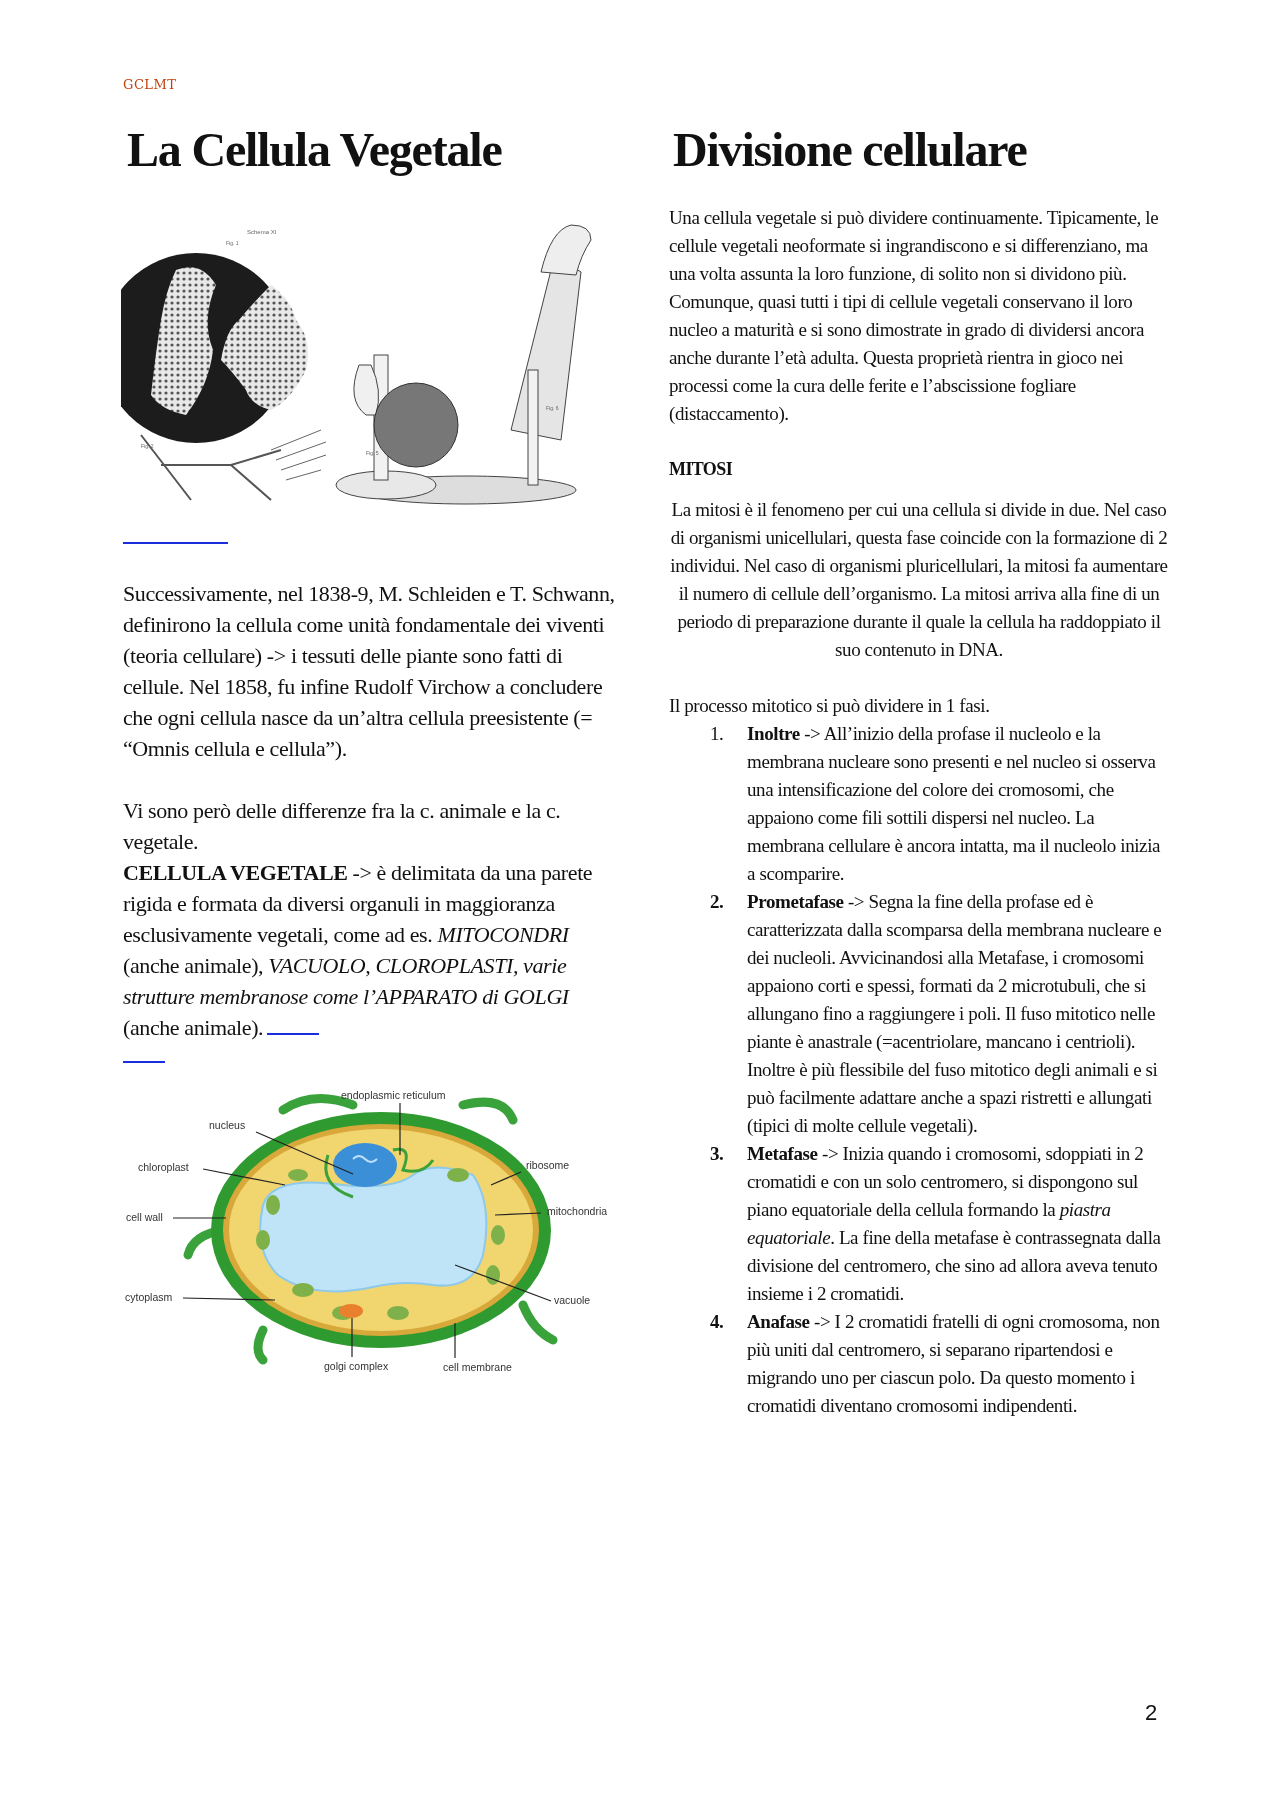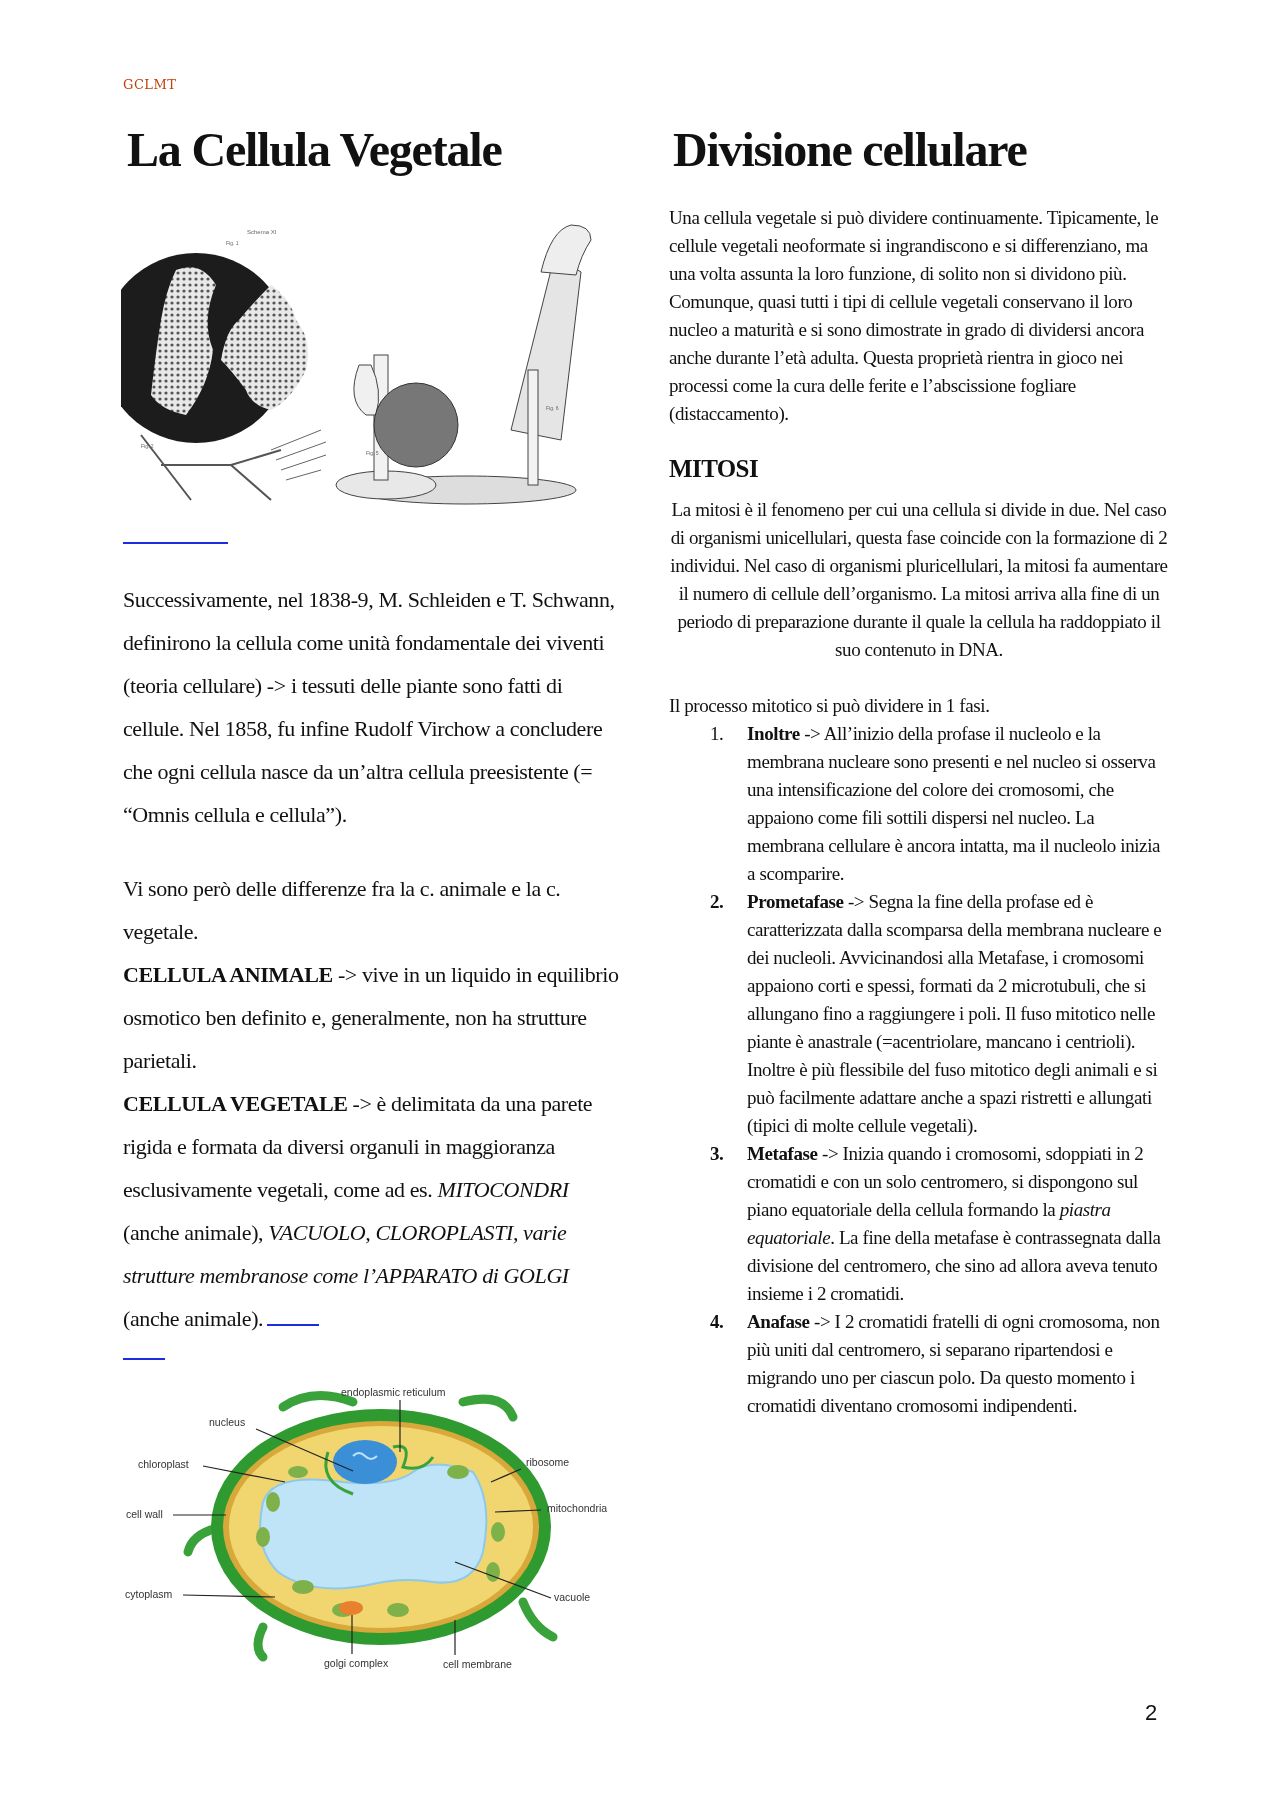--- a/index.html
+++ b/index.html
@@ -6,34 +6,34 @@
   body { width: 1280px; height: 1811px; position: relative; overflow: hidden;
          font-family: "Liberation Serif", "DejaVu Serif", serif; color: #111; }
   .header-mark { position: absolute; left: 123px; top: 77px; font-size: 13px; color: #c2410c;
                  letter-spacing: 0.5px; font-family: "DejaVu Serif", serif; }
   .col { position: absolute; top: 118px; }
   .col-left { left: 123px; width: 500px; }
   .col-right { left: 669px; width: 500px; }
   h1 { font-size: 48px; font-weight: bold; margin: 4px; letter-spacing: -1.2px; line-height: 56px; }
   p { margin: 0; }
   .small { font-size: 19px; line-height: 28px; letter-spacing: -0.4px; }
-  .large { font-size: 22px; line-height: 43px; letter-spacing: -0.4px; }
+  .large { font-size: 22px; line-height: 31px; letter-spacing: -0.4px; }
   .intro { margin-top: 28px; }
   .hooke-fig { position: relative; width: 480px; height: 320px; margin-top: 32px; margin-left: -2px; }
   .link-line { display: inline-block; height: 2px; background: #1a2ee0; vertical-align: baseline; }
   .underline-1 { margin-top: 12px; width: 105px; }
   .para2 { margin-top: 30px; }
   .para3 { margin-top: 31px; }
   .bold { font-weight: bold; }
   .it { font-style: italic; }
   .cell-fig { position: relative; width: 500px; height: 300px; margin-top: 12px; margin-left: -10px; }
   .underline-2 { width: 42px; display:block; margin-top: 18px; }
 
   .right-intro { margin-top: 26px; }
-  h2 { font-size: 25px; font-weight: bold; margin: 26px 0 0 0; line-height: 30px; letter-spacing: -0.6px; }
+  h2 { font-size: 18px; font-weight: bold; margin: 26px 0 0 0; line-height: 30px; letter-spacing: -0.6px; }
   .mitosi-p { margin-top: 12px; text-align: center; }
   .proc { margin-top: 28px; }
   ol.phases { list-style: none; margin: 0; padding: 0; }
   ol.phases li { position: relative; padding-left: 78px; }
   ol.phases li .num { position: absolute; left: 41px; top: 0; }
   .page-num { position: absolute; left: 1145px; top: 1700px; font-family: "Liberation Sans", sans-serif;
               font-size: 22px; color: #111; }
   svg text { font-family: "Liberation Sans", sans-serif; }
 </style>
 </head>
@@ -80,21 +80,20 @@
       </g>
     </svg>
   </div>
 
   <span class="link-line underline-1"></span>
 
   <p class="large para2">Successivamente, nel 1838-9, M. Schleiden e T. Schwann, definirono la cellula come unità fondamentale dei viventi (teoria cellulare) -&gt; i tessuti delle piante sono fatti di cellule. Nel 1858, fu infine Rudolf Virchow a concludere che ogni cellula nasce da un’altra cellula preesistente (= “Omnis cellula e cellula”).</p>
 
   <div class="large para3">
     <p>Vi sono però delle differenze fra la c. animale e la c. vegetale.</p>
-    <p><span class="bold">CELLULA ANIMALE</span><span> -&gt; vive in un liquido in equilibrio osmotico ben definito e, generalmente, non ha strutture parietali.</span></p>
     <p><span class="bold">CELLULA VEGETALE</span><span> -&gt; è delimitata da una parete rigida e formata da diversi organuli in maggioranza esclusivamente vegetali, come ad es. </span><span class="it">MITOCONDRI</span><span> (anche animale), </span><span class="it">VACUOLO, CLOROPLASTI, varie strutture membranose come l’APPARATO di GOLGI</span><span> (anche animale).</span><span class="link-line" style="width:52px;margin-left:4px;"></span></p>
   </div>
 
   <span class="link-line underline-2"></span>
 
   <div class="cell-fig">
     <svg width="500" height="300" viewBox="0 0 500 300">
 
       <g stroke="#3aa23a" stroke-width="9" fill="none" stroke-linecap="round">
         <path d="M170,35 Q200,15 240,30"></path>

